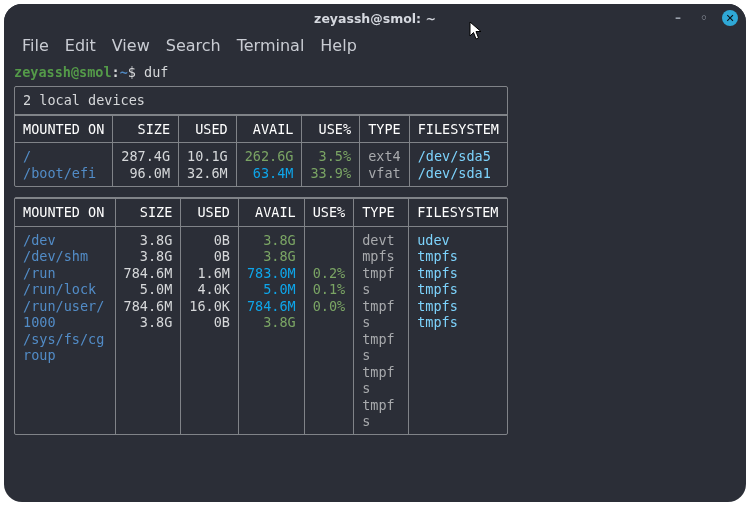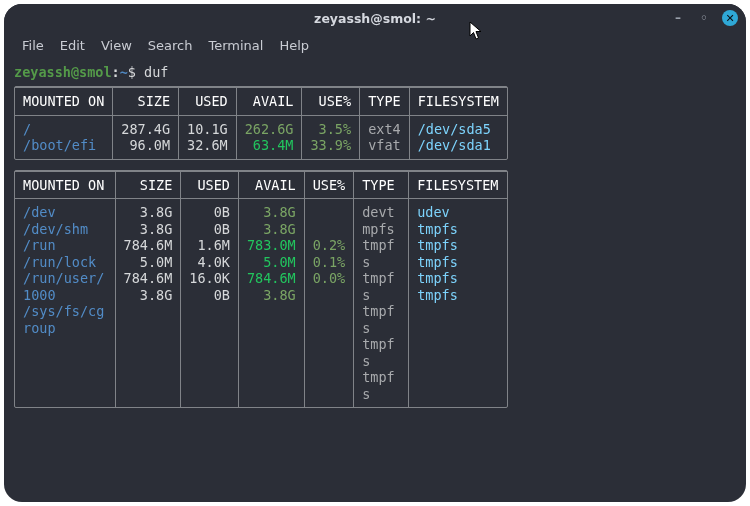--- a/index.html
+++ b/index.html
@@ -59,21 +59,21 @@
       font-weight: 700;
     }
     .menubar {
       height: 26px;
       display: flex;
       align-items: center;
       gap: 8px;
       padding: 0 14px;
       color: #c9ccd3;
       font-family: "DejaVu Sans", sans-serif;
-      font-size: 13px;
+      font-size: 16px;
     }
     .menubar span { padding: 2px 4px; cursor: pointer; }
     .term {
       padding: 6px 10px 10px 10px;
       color: #d6d8da;
       line-height: 1.22;
     }
     .pr-user { color: #549a49; font-weight: 700; }
     .pr-colon { color: #d6d8da; font-weight: 700; }
     .pr-path { color: #4f87c0; font-weight: 700; }
@@ -103,21 +103,21 @@
     th:first-child, td:first-child { border-left: none; }
     thead th { color: #ffffff; font-weight: 400; white-space: nowrap; }
     .num { text-align: right; font-variant-numeric: tabular-nums; }
     .mnt { color: #528cc7; }
     .type { color: #a8aaad; }
     .fs  { color: #7dd3fc; }
     
     .v-white { color: #d6d8da; }
     .v-gray  { color: #a8aaad; }
     .v-green { color: #7aa464; }
-    .v-pink  { color: #22c55e; }
+    .v-pink  { color: #0ea5e9; }
     .cursor-caret {
       display: inline-block;
       width: 8px;
       height: 15px;
       background: #d6d8da;
       vertical-align: -2px;
       margin-left: 2px;
     }
     .mouse-cursor {
       position: absolute;
@@ -163,20 +163,21 @@
     <span>Help</span>
   </div>
 
   <div class="term">
     <div>
       <span class="pr-user">zeyassh@smol</span><span class="pr-colon">:</span><span class="pr-path">~</span><span class="pr-sign">$</span>
       <span class="cmd">duf</span>
     </div>
 
     <div class="box">
+      <div class="box-title">2 local devices</div>
       <table class="t1">
         <thead>
             <tr>
           <th>MOUNTED ON</th>
           <th class="num">SIZE</th>
           <th class="num">USED</th>
           <th class="num">AVAIL</th>
           <th class="num">USE%</th>
           <th>TYPE</th>
           <th>FILESYSTEM</th>

